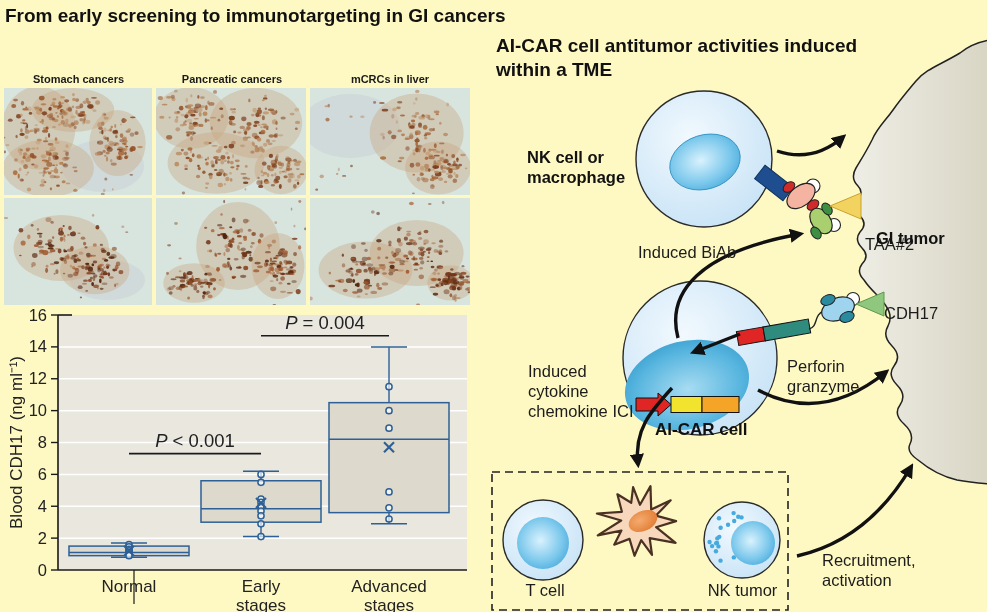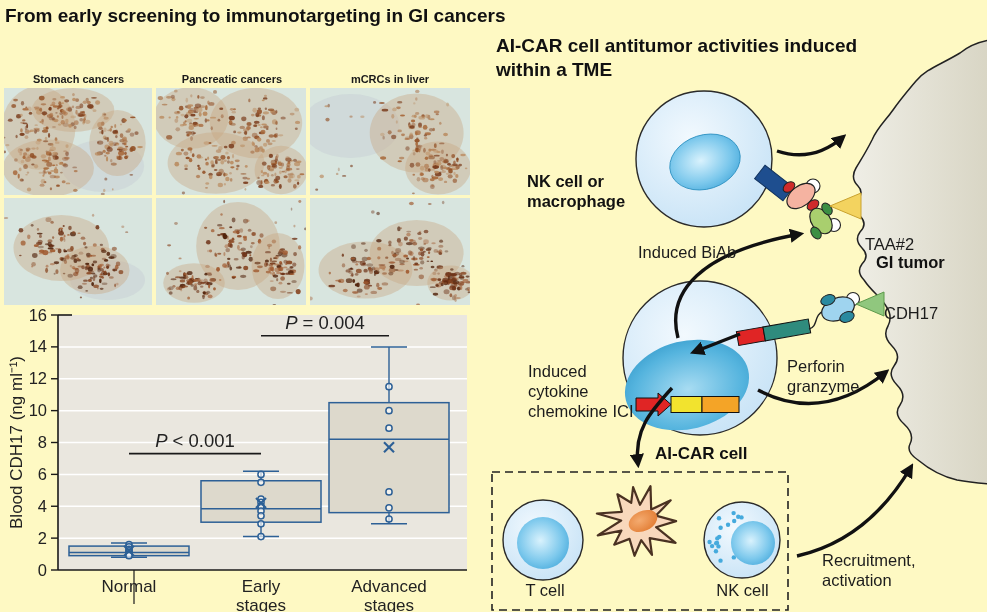--- a/index.html
+++ b/index.html
@@ -8,21 +8,21 @@
   .fig-title{position:absolute;left:5px;top:5px;font-size:19px;font-weight:bold;color:#111;}
   .hdr{position:absolute;display:flex;align-items:flex-end;justify-content:center;
        text-align:center;font-size:11px;font-weight:bold;line-height:1.15;color:#1a1a1a;}
   .ihc{position:absolute;display:block;}
   .ylab{position:absolute;left:4px;top:570px;width:255px;transform-origin:0 0;
         transform:rotate(-90deg);text-align:center;font-size:17px;color:#222;}
   #boxplot{position:absolute;left:0;top:308px;overflow:visible;}
   .right-panel{position:absolute;left:480px;top:0;width:507px;height:612px;}
   #diagram{position:absolute;left:0;top:0;}
   .lbl{position:absolute;font-size:16.5px;line-height:1.22;color:#1c1c1c;}
-  .b{font-weight:bold;color:#111;margin-top:24px;}
+  .b{font-weight:bold;color:#111;}
   .ctr{text-align:center;}
   .panel-title{position:absolute;left:16px;top:34px;width:392px;font-size:19px;
                font-weight:bold;line-height:1.25;color:#111;}
 </style>
 </head>
 <body>
 
 <div class="stage">
 
   <div class="fig-title">From early screening to immunotargeting in GI cancers</div>
@@ -1591,16 +1591,16 @@
     <div class="panel-title">AI-CAR cell antitumor activities induced within a TME</div>
     <div class="lbl b" style="left:47px;top:147px;width:112px;">NK cell or macrophage</div>
     <div class="lbl" style="left:385px;top:186px;margin-top:48px;">TAA#2</div>
     <div class="lbl b" style="left:396px;top:228px;">GI tumor</div>
     <div class="lbl" style="left:158px;top:242px;width:140px;">Induced BiAb</div>
     <div class="lbl" style="left:404px;top:286px;margin-top:17px;">CDH17</div>
     <div class="lbl" style="left:307px;top:356px;width:95px;">Perforin granzyme</div>
     <div class="lbl" style="left:48px;top:361px;width:110px;">Induced cytokine chemokine ICI</div>
     <div class="lbl b" style="left:175px;top:420px;font-size:17px;">AI-CAR cell</div>
     <div class="lbl ctr" style="left:25px;top:580px;width:80px;">T cell</div>
-    <div class="lbl ctr" style="left:225px;top:580px;width:75px;">NK cell</div>
+    <div class="lbl ctr" style="left:225px;top:580px;width:75px;">NK tumor</div>
     <div class="lbl" style="left:342px;top:550px;width:125px;">Recruitment, activation</div>
   </div>
 </div>
 
 </body></html>

